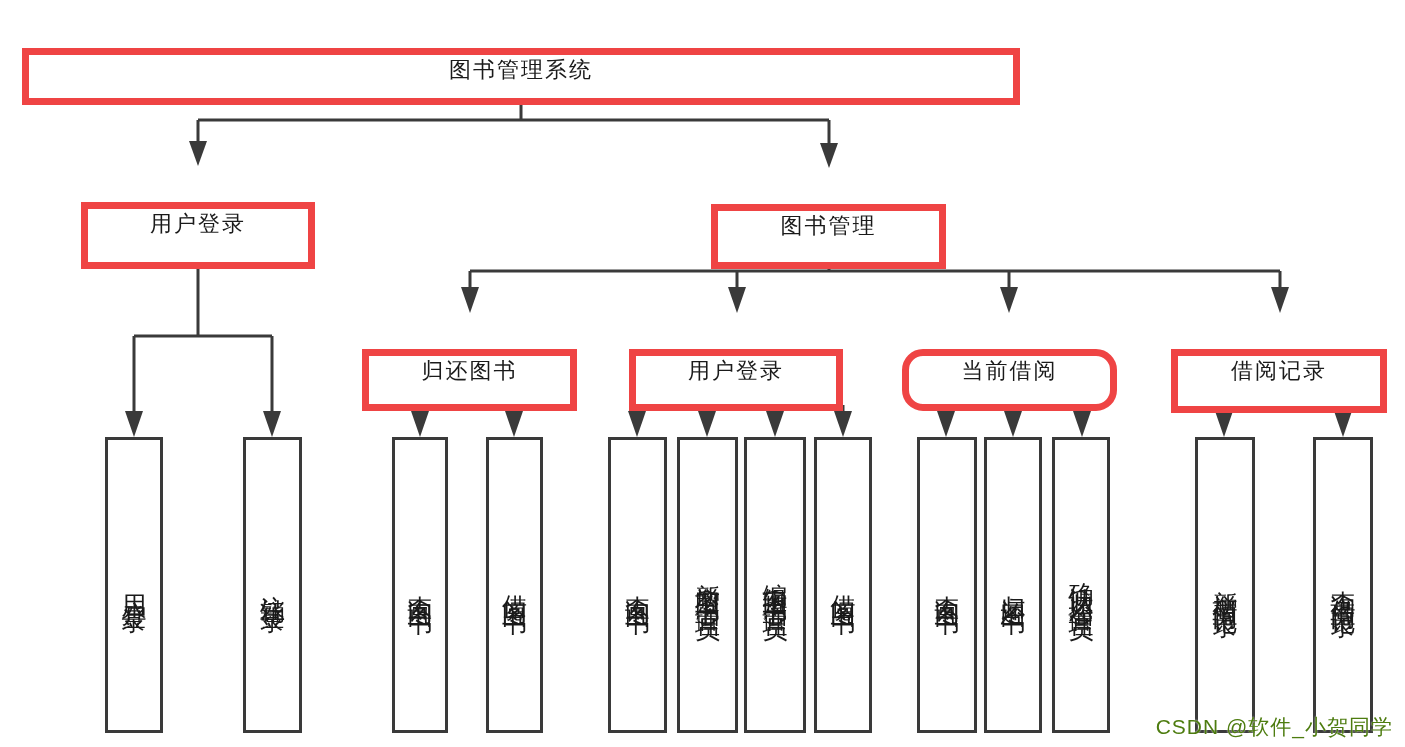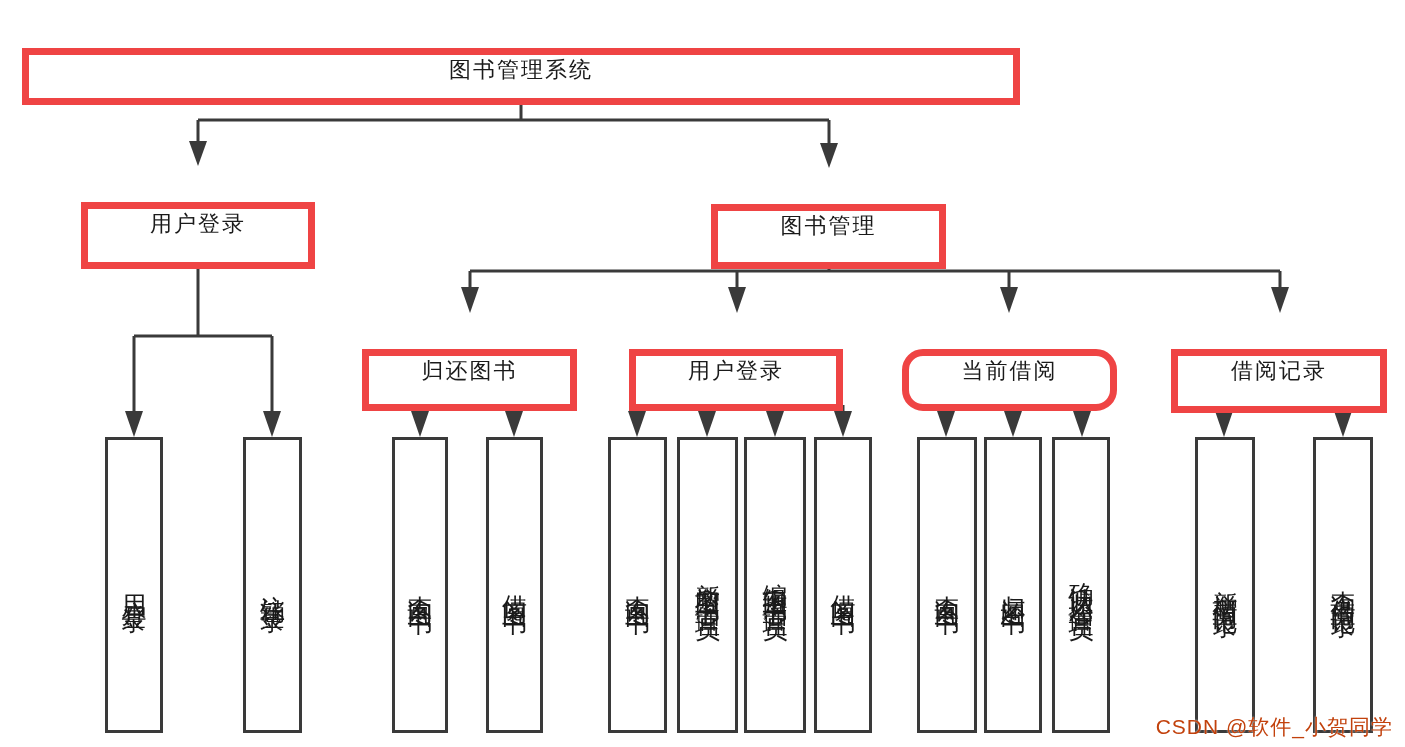--- a/index.html
+++ b/index.html
@@ -56,21 +56,21 @@
     color: #1a1a1a;
     letter-spacing: 5px;
     line-height: 1;
     white-space: nowrap;
   }
   #watermark {
     position: absolute;
     right: 12px;
     bottom: 6px;
     font-size: 21px;
-    color: #c2410c;
+    color: #4d7c0f;
     letter-spacing: 1px;
     z-index: 3;
     text-shadow: 0 0 2px #ffffff;
     white-space: nowrap;
   }
   .stroke { stroke: #3a3a3a; stroke-width: 3; fill: none; }
   .arrow  { fill: #3a3a3a; stroke: none; }
 </style>
 </head>
 <body>

